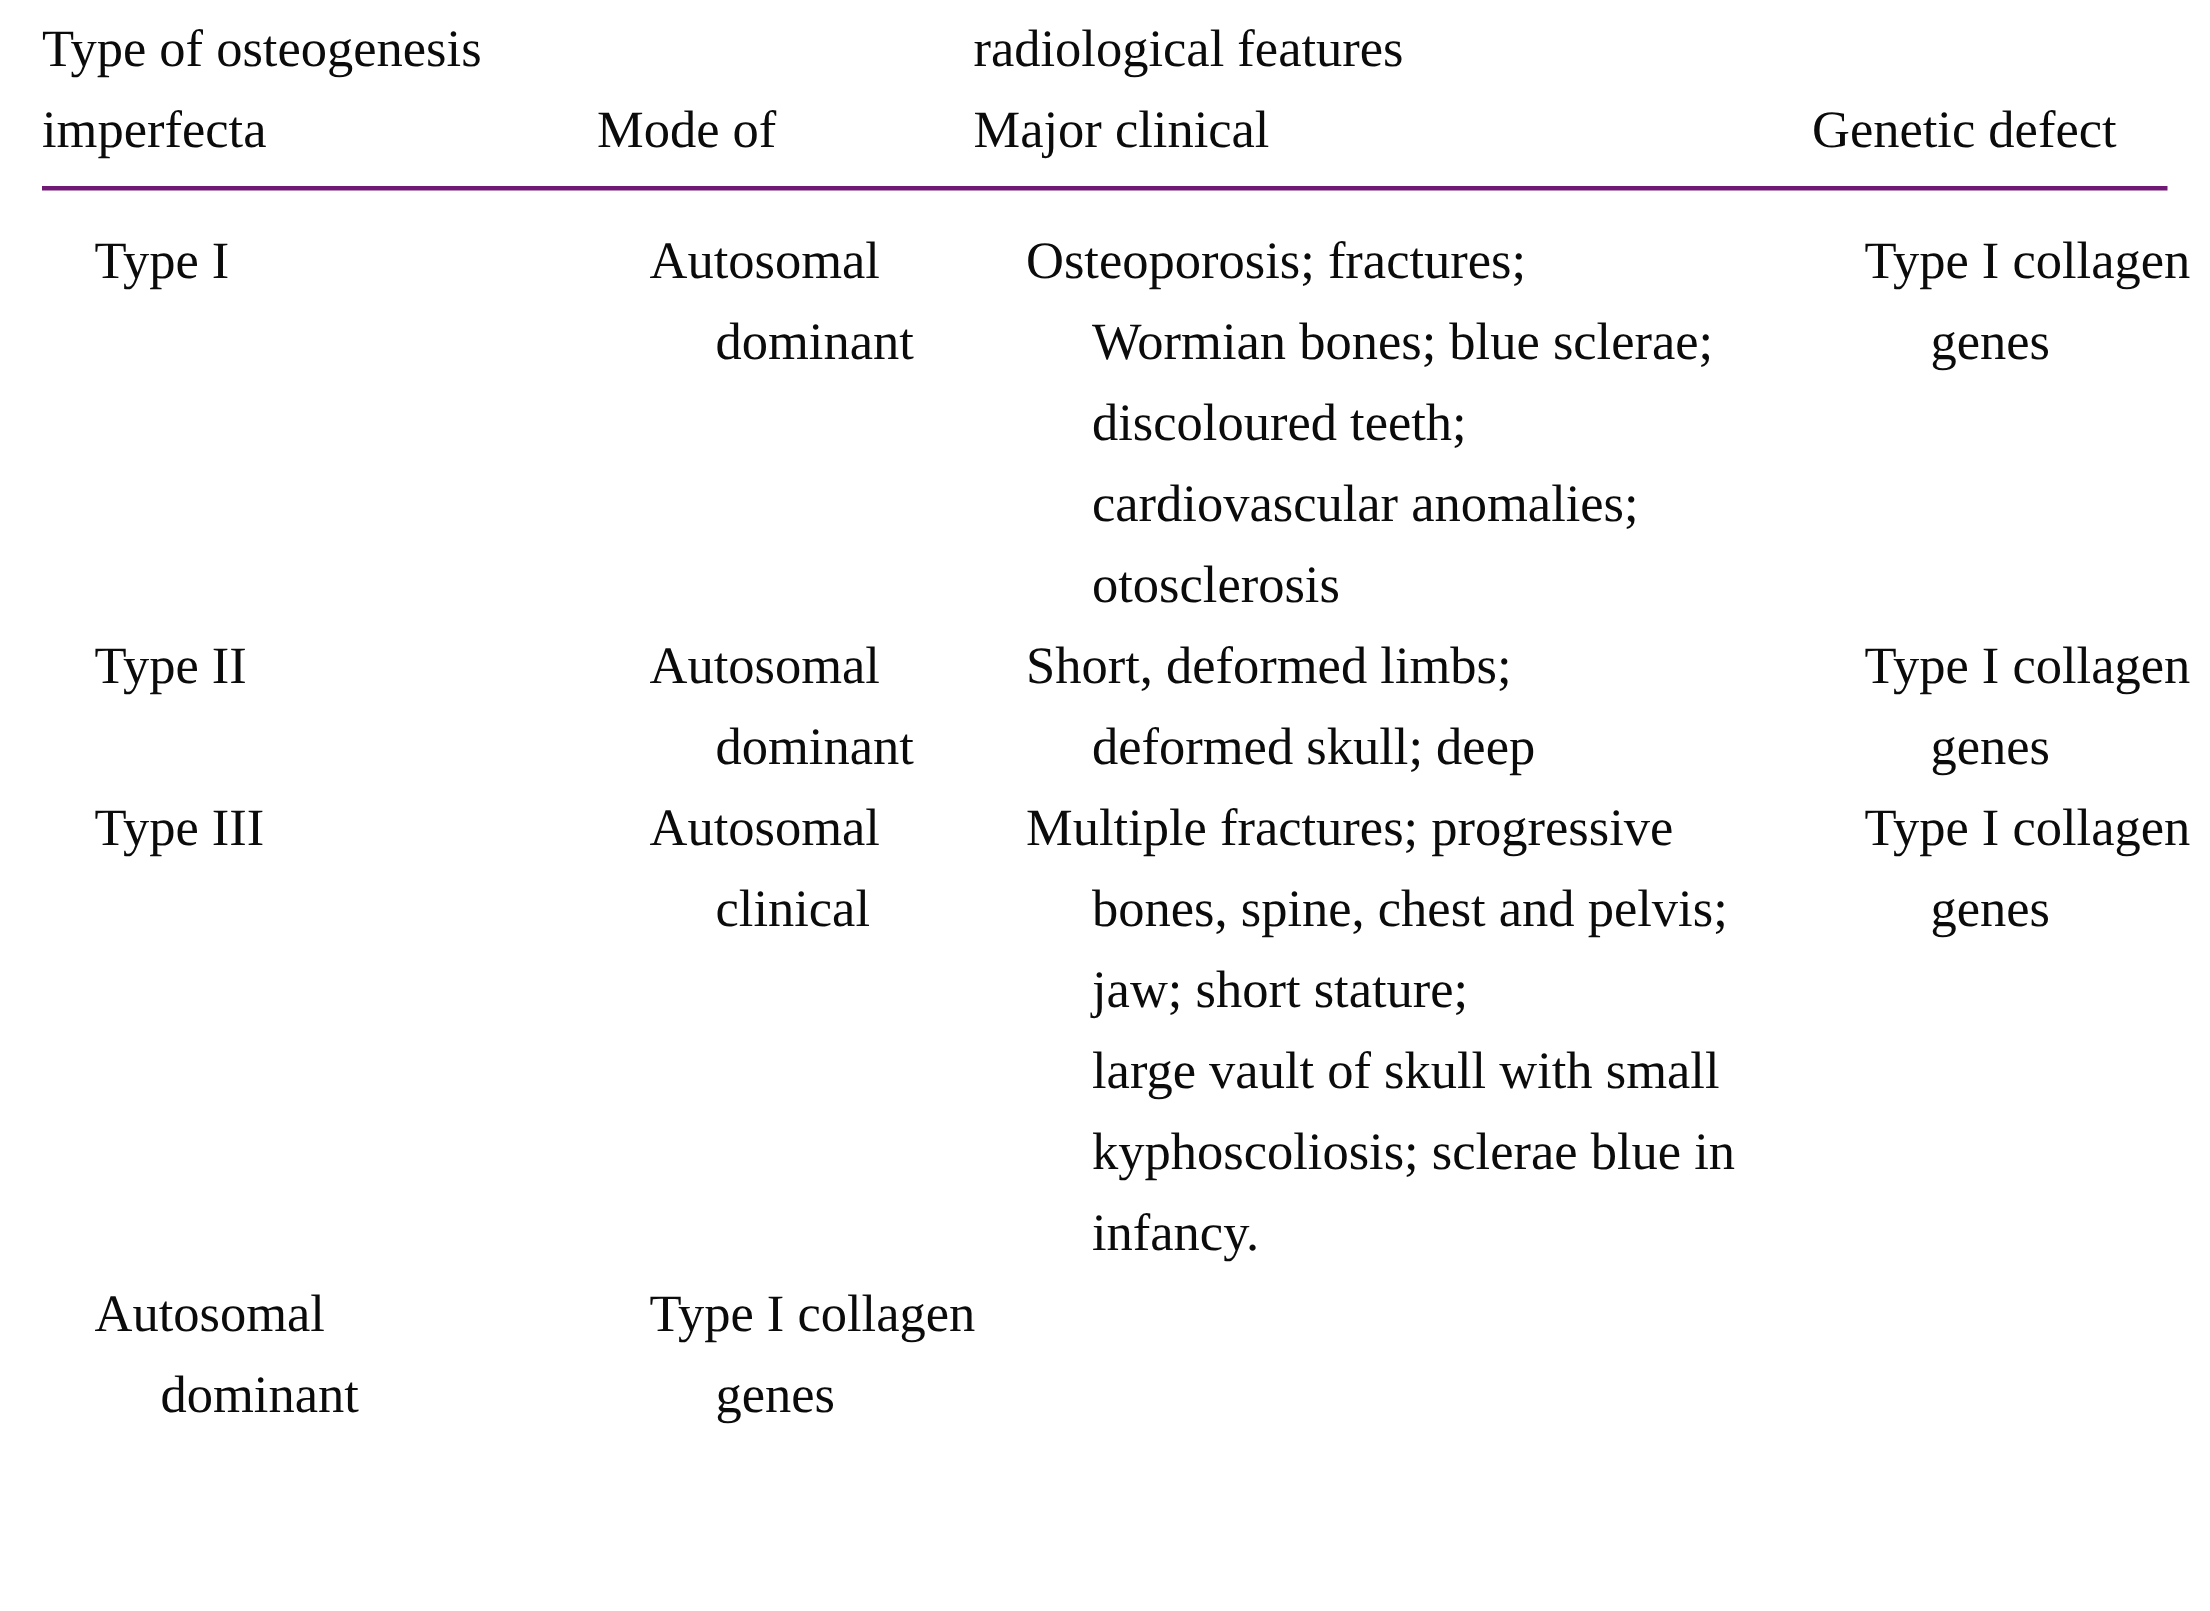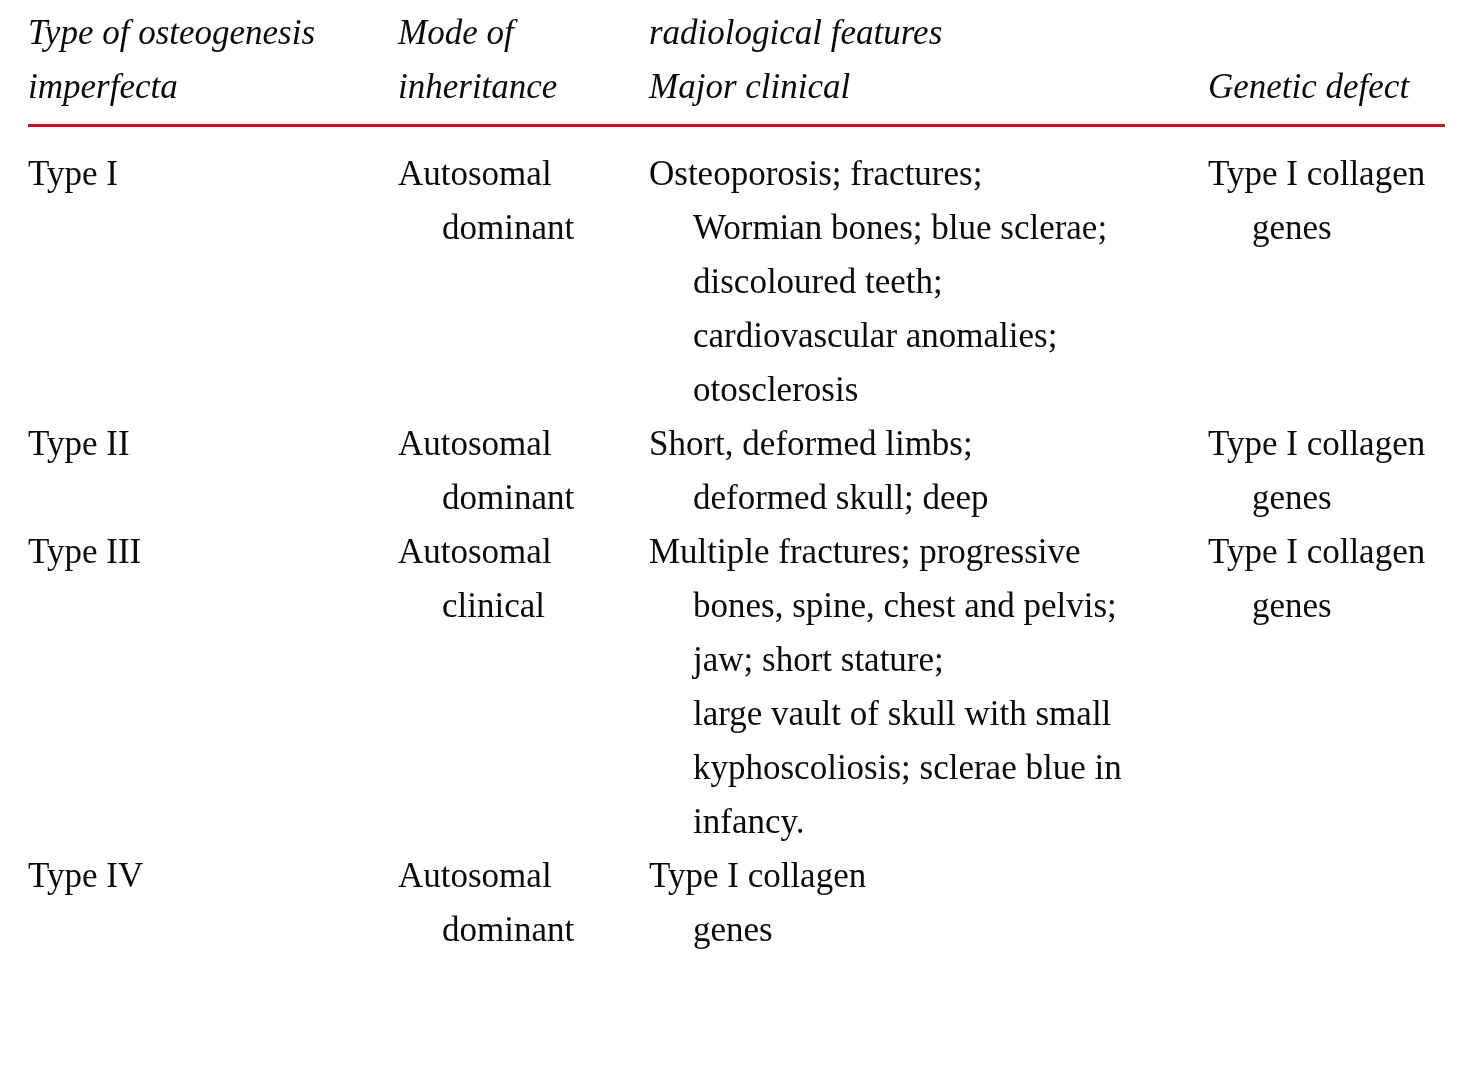--- a/index.html
+++ b/index.html
@@ -21,25 +21,25 @@
     line-height: 54px;
     color: #0b0b0b;
   }
   .grid-row {
     display: grid;
     grid-template-columns: 370px 251px 559px 1fr;
   }
   .header-row {
     align-items: end;
     padding-bottom: 10px;
-    border-bottom: 3px solid #b91c1c;
-    font-style: italic;
+    border-bottom: 3px solid #701a75;
   }
   .body-row {
     align-items: start;
+    margin-left: 35px;
   }
   .body-row.first {
     padding-top: 20px;
   }
   .cell {
     padding-right: 10px;
   }
   .ln {
     white-space: nowrap;
   }
@@ -52,21 +52,20 @@
 
 <div class="doc-table">
 
   <div class="grid-row header-row">
     <div class="cell">
       <div class="ln">Type of osteogenesis</div>
       <div class="ln">imperfecta</div>
     </div>
     <div class="cell">
       <div class="ln">Mode of</div>
-      <div class="ln">inheritance</div>
     </div>
     <div class="cell">
       <div class="ln">radiological features</div>
       <div class="ln">Major clinical</div>
     </div>
     <div class="cell">
       <div class="ln">Genetic defect</div>
     </div>
   </div>
 
@@ -126,23 +125,20 @@
       <div class="ln cont">infancy.</div>
     </div>
     <div class="cell">
       <div class="ln">Type I collagen</div>
       <div class="ln cont">genes</div>
     </div>
   </div>
 
   <div class="grid-row body-row">
     <div class="cell">
-      <div class="ln">Type IV</div>
-    </div>
-    <div class="cell">
       <div class="ln">Autosomal</div>
       <div class="ln cont">dominant</div>
     </div>
     <div class="cell">
       <div class="ln">Type I collagen</div>
       <div class="ln cont">genes</div>
     </div>
   </div>
 
 </div>

